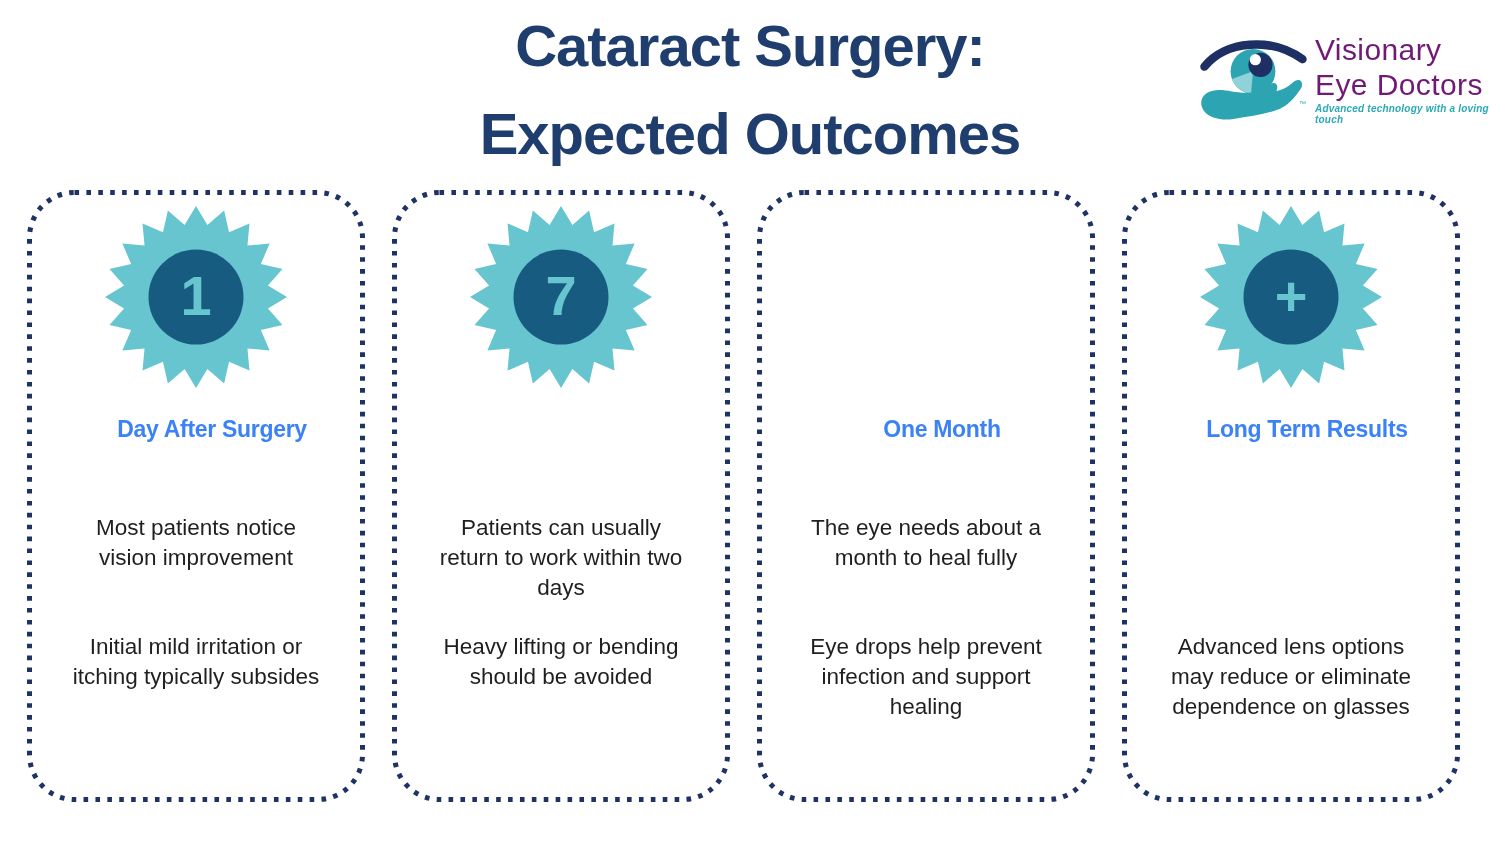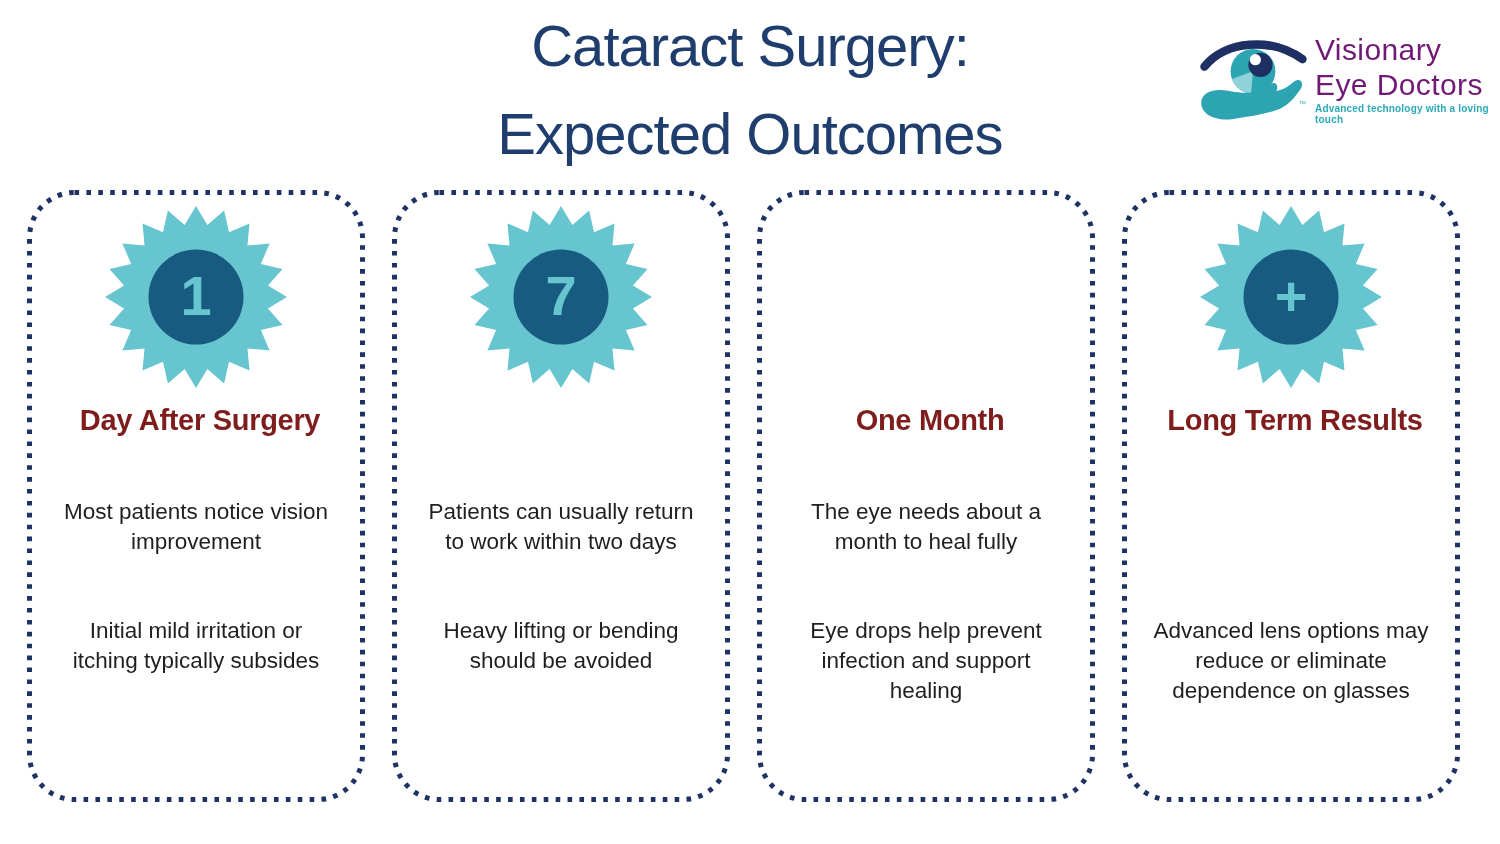--- a/index.html
+++ b/index.html
@@ -5,35 +5,35 @@
   html,body { margin:0; padding:0; background:#ffffff; }
   .page {
     position:relative; width:1500px; height:844px; background:#ffffff;
     font-family:"Liberation Sans", sans-serif; overflow:hidden;
   }
 
   
   .title {
     position:absolute; top:2px; left:0; width:100%;
     text-align:center; margin:0;
-    color:#1f3e6e; font-weight:400; font-size:58px;
+    color:#1f3e6e; font-weight:700; font-size:58px;
     letter-spacing:-1px; line-height:88px;
   }
 
   
   .logo { position:absolute; left:1197px; top:26px; width:300px; height:104px; }
   .logo-icon { position:absolute; left:0; top:2px; }
   .logo-name {
     position:absolute; left:118px; top:6px;
     color:#701a75; font-size:30px; line-height:35px; letter-spacing:0.4px;
   }
   .logo-tm { position:absolute; left:102px; top:74px; font-size:7px; color:#2aa9b7; }
   .logo-tagline {
     position:absolute; left:118px; top:77px;
-    color:#2aa9b7; font-size:10px; font-weight:700; letter-spacing:0.2px;
+    color:#2aa9b7; font-size:10px; font-style:italic; font-weight:700; letter-spacing:0.2px;
   }
 
   
   .cards { position:absolute; left:27px; top:190px; display:flex; gap:27px; }
   .card { position:relative; width:338px; height:612px; }
   .card-border { position:absolute; inset:0; }
 
   .badge {
     position:absolute; top:16px; left:50%; transform:translateX(-50%);
     width:182px; height:182px;
@@ -53,26 +53,26 @@
   .badge-circle {
     position:absolute; left:50%; top:50%; transform:translate(-50%,-50%);
     width:95px; height:95px; border-radius:50%; background:#175c80;
     display:flex; align-items:center; justify-content:center;
   }
   .badge-num {
     color:#66c5ce; font-size:56px; font-weight:700; line-height:1; padding-bottom:3px;
   }
 
   .heading {
-    position:absolute; top:210px; left:0; width:100%; margin:4px;
-    text-align:center; font-size:29px; font-weight:700;
-    color:#7f1d1d; letter-spacing:-0.3px;
+    position:absolute; top:210px; left:0; width:100%; margin:16px;
+    text-align:center; font-size:23px; font-weight:700;
+    color:#3b82f6; letter-spacing:-0.3px;
   }
   .para {
-    position:absolute; left:29px; right:29px; margin:0;
+    position:absolute; left:29px; right:29px; margin:16px;
     text-align:center; font-size:22.5px; line-height:30px; color:#1f1f1f;
   }
   .p1 { top:307px; }
   .p2 { top:426px; }
 </style>
 </head>
 <body>
 
 <div class="page">
 

